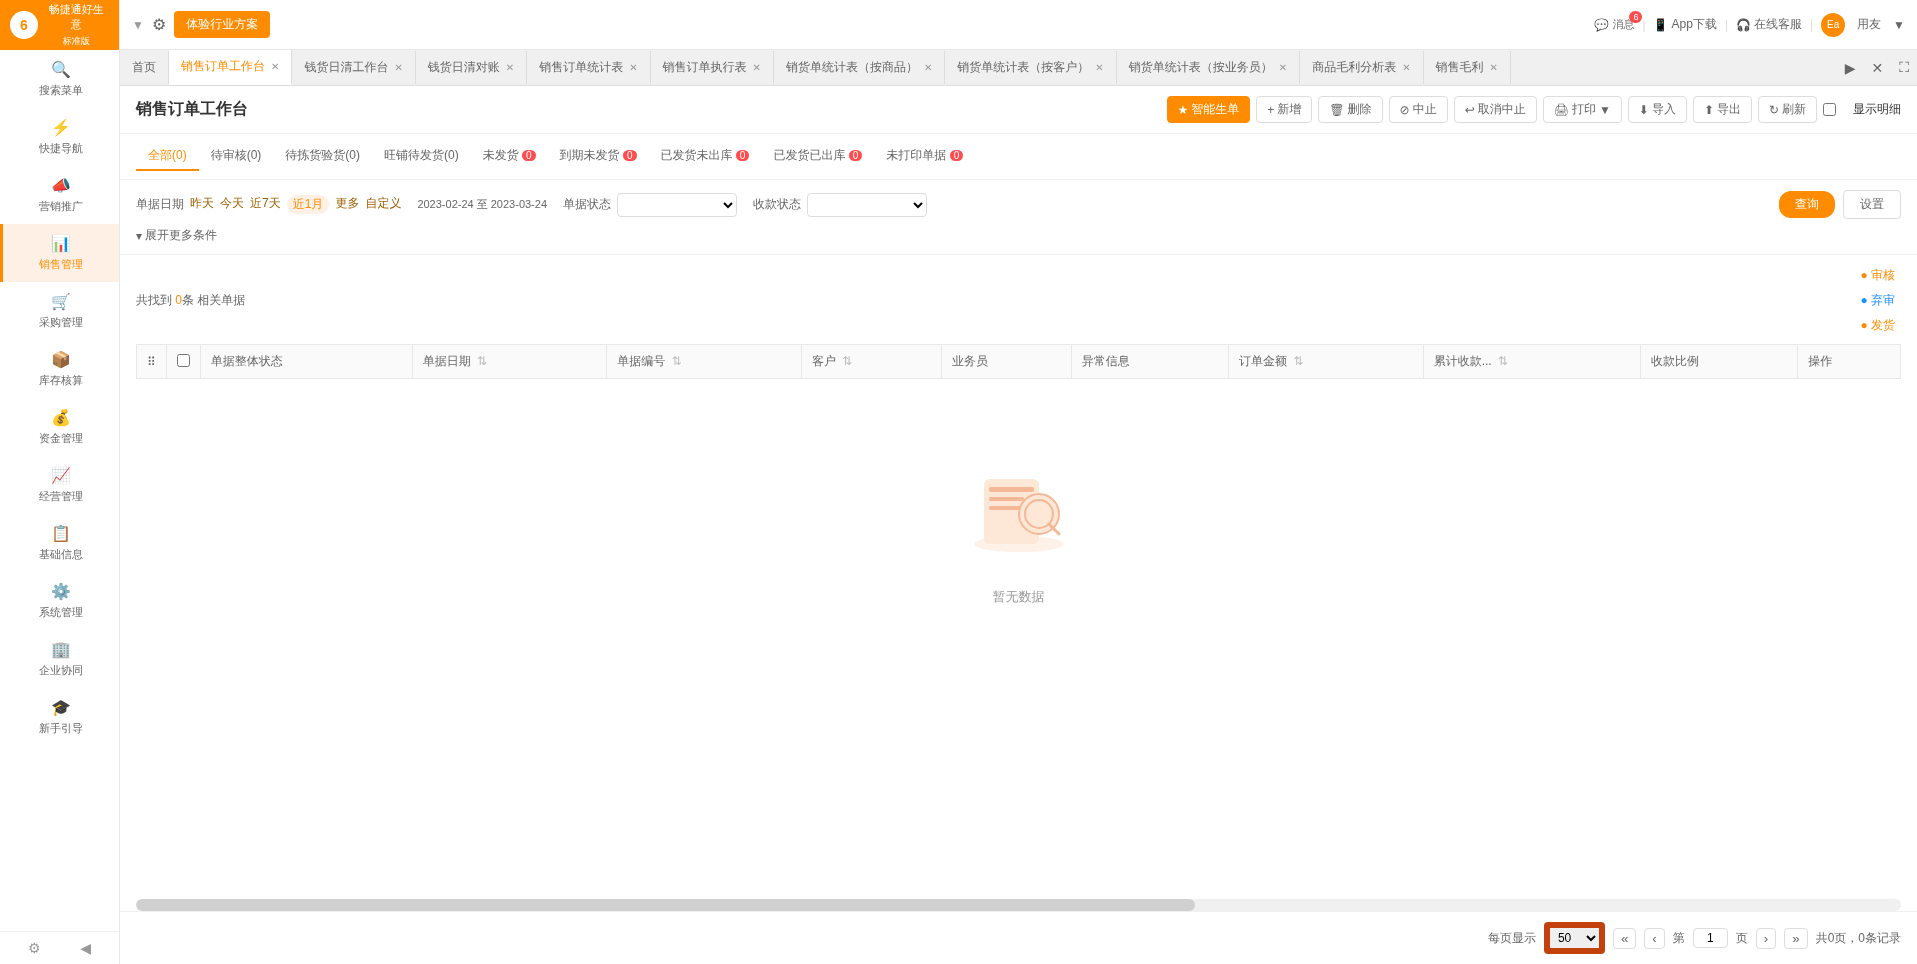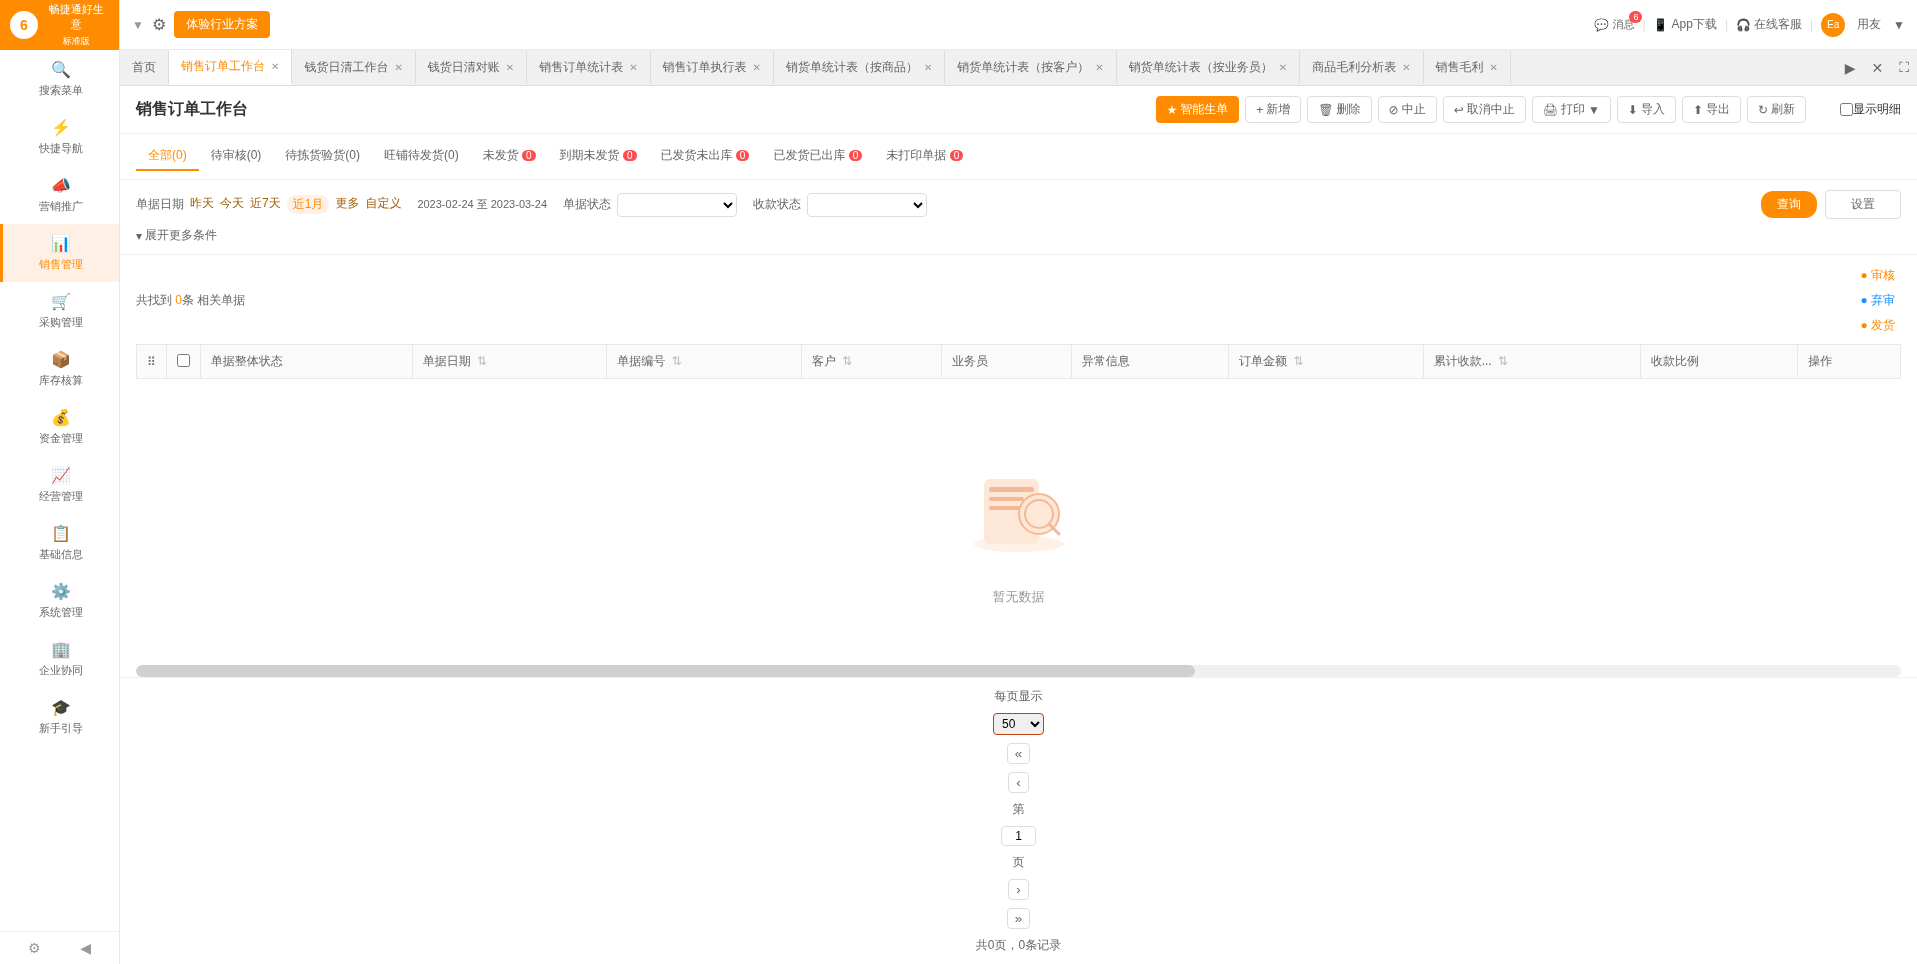--- a/index.html
+++ b/index.html
@@ -57,21 +57,21 @@
     .filter-row { display: flex; align-items: center; gap: 16px; flex-wrap: wrap; }
     .filter-item { display: flex; align-items: center; gap: 6px; }
     .filter-label { color: #666; white-space: nowrap; }
     .filter-date-links { display: flex; gap: 6px; }
     .date-link { color: #a16207; cursor: pointer; font-size: 12px; }
     .date-link.active { color: #ff8c00; background: #fff0e6; padding: 1px 6px; border-radius: 10px; }
     .date-range { color: #666; font-size: 11px; }
     .filter-select { border: 1px solid #ddd; border-radius: 4px; padding: 3px 20px 3px 8px; font-size: 12px; cursor: pointer; background: white; min-width: 120px; }
     .expand-btn { color: #666; cursor: pointer; font-size: 12px; display: flex; align-items: center; gap: 3px; }
     .query-btn { background: #ff8c00; color: white; border: none; padding: 5px 16px; border-radius: 12px; cursor: pointer; font-size: 12px; }
-    .setting-btn { background: white; color: #666; border: 1px solid #ddd; padding: 5px 25px; border-radius: 4px; cursor: pointer; font-size: 12px; }
+    .setting-btn { background: white; color: #666; border: 1px solid #ddd; padding: 5px 16px; border-radius: 4px; cursor: pointer; font-size: 12px; }
 
     
     .table-area { flex: 1; overflow-y: auto; padding: 10px 16px; }
     .table-header { display: flex; align-items: center; justify-content: space-between; margin-bottom: 8px; }
     .record-count { color: #666; font-size: 12px; }
     .record-count span { color: #ff8c00; }
     .table-action-btns { display: flex; gap: 4px; flex-direction: column; }
     .tbl-btn { font-size: 12px; color: #666; cursor: pointer; padding: 2px 6px; }
     .tbl-btn.orange { color: #ff8c00; }
     .tbl-btn.blue { color: #1890ff; }
@@ -81,22 +81,22 @@
     .data-table th { background: #fafafa; border: 1px solid #e8e8e8; padding: 8px 10px; text-align: left; color: #666; font-weight: normal; white-space: nowrap; }
     .data-table th .sort-icon { color: #bbb; margin-left: 3px; }
     .checkbox-col { width: 30px; text-align: center; }
     .drag-col { width: 20px; color: #ccc; }
 
     
     .empty-state { text-align: center; padding: 80px 20px; color: #999; }
     .empty-text { font-size: 13px; }
 
     
-    .pagination { padding: 10px 16px; border-top: 1px solid #f0f0f0; display: flex; align-items: center; justify-content: flex-end; gap: 8px; font-size: 12px; color: #666; flex-direction: column; }
-    .page-size-select { border: 1px solid #c2410c; border-radius: 4px; padding: 2px 4px; font-size: 12px; }
+    .pagination { padding: 10px 16px; border-top: 1px solid #f0f0f0; display: flex; align-items: center; justify-content: flex-end; gap: 8px; font-size: 12px; color: #666; }
+    .page-size-select { border: 6px solid #c2410c; border-radius: 4px; padding: 2px 4px; font-size: 12px; }
     .page-btn { border: 1px solid #ddd; background: white; padding: 2px 7px; border-radius: 4px; cursor: pointer; color: #666; }
     .page-btn:disabled { color: #ccc; cursor: not-allowed; }
     .page-input { border: 1px solid #ddd; border-radius: 4px; padding: 2px 4px; width: 35px; text-align: center; font-size: 12px; }
 
     
     .h-scroll { height: 12px; background: #f0f0f0; margin: 0 16px; border-radius: 6px; overflow: hidden; }
     .h-scroll-thumb { width: 60%; height: 100%; background: #d0d0d0; border-radius: 6px; }
 
     .settings-cog { font-size: 16px; color: #666; cursor: pointer; }
     .header-divider { color: #ddd; }
@@ -299,21 +299,21 @@
           <span>导入</span>
         </button>
         <button class="action-btn">
           <span>⬆</span>
           <span>导出</span>
         </button>
         <button class="action-btn">
           <span>↻</span>
           <span>刷新</span>
         </button>
-        <label style="display:flex;align-items:center;gap:0;cursor:pointer;margin-left:28px;">
+        <label style="display:flex;align-items:center;gap:17px;cursor:pointer;">
           <input type="checkbox" style="">
           <span>显示明细</span>
         </label>
       </div>
     </div>
 
     <div class="sub-tabs">
       <div class="sub-tab active">
         <span>全部(0)</span>
       </div>

